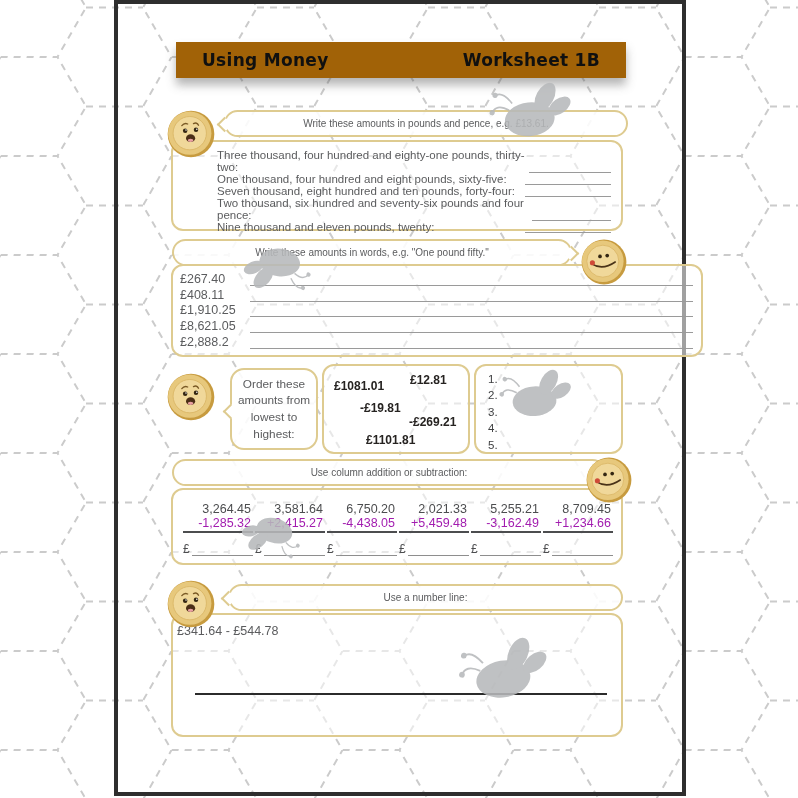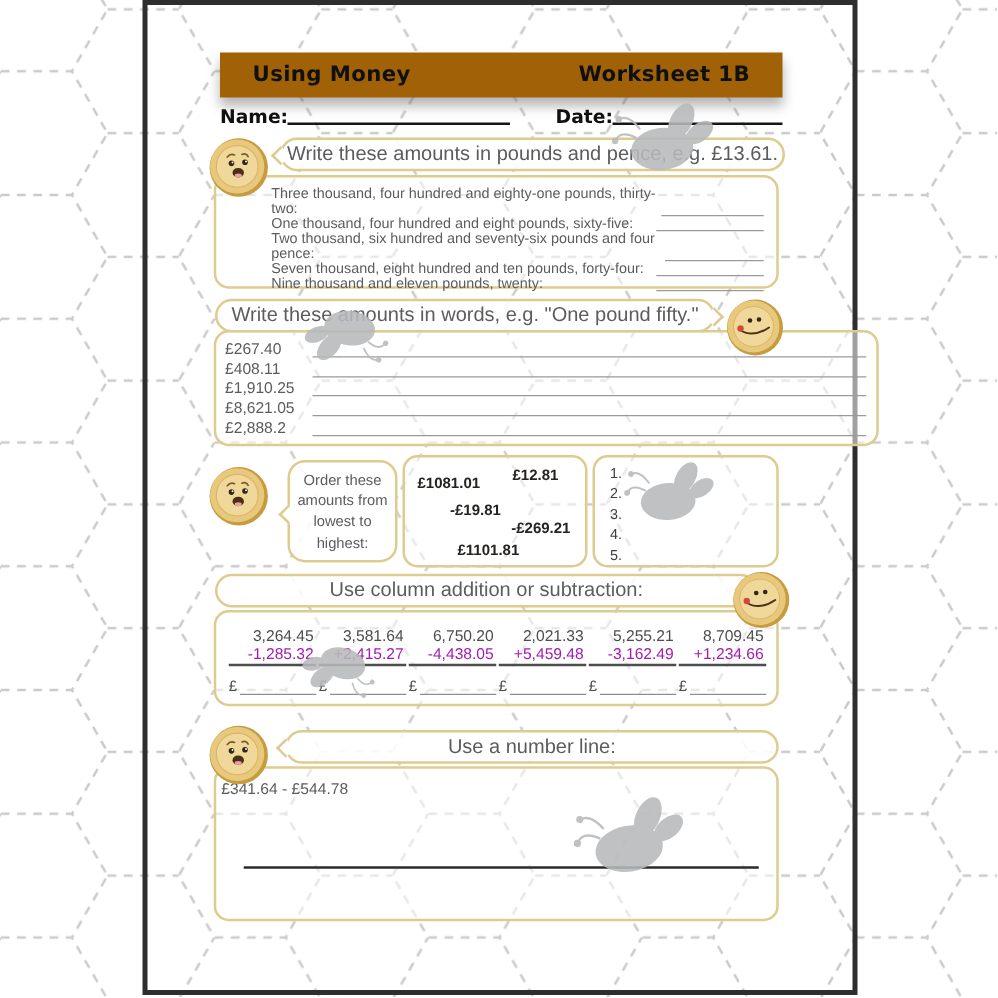--- a/index.html
+++ b/index.html
@@ -24,21 +24,21 @@
 
   
   .name-row { left:176px; top:84px; width:450px; height:20px; z-index:2; display:flex; }
   .nd-label { font-size:15px; }
   .nd-line  { border-bottom:2px solid #161616; height:16px; }
 
   
   .goldbox { border:2px solid #decb90; border-radius:12px; background:rgba(255,255,255,.55); }
   .bubble  { border:2px solid #decb90; border-radius:14px; background:rgba(255,255,255,.88);
              display:flex; align-items:center; justify-content:center;
-             font-size:16px; color:#5b5c5e; }
+             font-size:10px; color:#5b5c5e; }
   .tail { position:absolute; width:11px; height:11px; background:#fff;
           border-left:2px solid #decb90; border-bottom:2px solid #decb90; }
   .tail.left  { left:-7px; top:7px;  transform:rotate(45deg); }
   .tail.right { right:-7px; top:7px; transform:rotate(225deg); }
 
   .body-text { color:#5b5c5e; }
 
   
   .s1-box { left:171px; top:140px; width:452px; height:91px; padding:7px 10px 7px 44px;
             display:flex; flex-direction:column; justify-content:space-around; }
@@ -97,26 +97,20 @@
     <rect width="798" height="798" fill="url(#hex)"></rect>
   </svg>
 
   <div class="page-frame"></div>
 
   <div class="abs header-strip">
     <span class="marker t">Using Money</span>
     <span class="marker t">Worksheet 1B</span>
   </div>
 
-  <div class="abs name-row">
-    <span class="marker nd-label">Name:</span>
-    <span class="nd-line" style="width:178px; margin-right:36px;"></span>
-    <span class="marker nd-label">Date:</span>
-    <span class="nd-line" style="flex:1;"></span>
-  </div>
 
   <svg class="abs coin" style="left:166px; top:109px;" width="50" height="50" viewBox="0 0 60 60">
     <circle cx="30" cy="30" r="28" fill="#c79b3f"></circle>
     <circle cx="28.5" cy="29" r="26" fill="#e7c87c"></circle>
     <circle cx="28.5" cy="29" r="20" fill="#f0d89a" stroke="#d9b564" stroke-width="1"></circle>
     <path d="M19 20 q3 -4 7 -2" stroke="#7a5a26" fill="none" stroke-width="1.6" stroke-linecap="round"></path>
     <path d="M33 17.5 q4 -2 6 2" stroke="#7a5a26" fill="none" stroke-width="1.6" stroke-linecap="round"></path>
     <circle cx="23" cy="26" r="2.7" fill="#332612"></circle>
       <circle cx="36" cy="25" r="2.7" fill="#332612"></circle>
     <circle cx="24" cy="25.2" r=".9" fill="#fff"></circle>
@@ -133,25 +127,25 @@
   <div class="abs goldbox s1-box z2">
     <div class="s1-row">
       <span class="body-text">Three thousand, four hundred and eighty-one pounds, thirty-two:</span>
       <span class="ans-line"></span>
     </div>
     <div class="s1-row">
       <span class="body-text">One thousand, four hundred and eight pounds, sixty-five:</span>
       <span class="ans-line"></span>
     </div>
     <div class="s1-row">
+      <span class="body-text">Seven thousand, eight hundred and ten pounds, forty-four:</span>
+      <span class="ans-line"></span>
+    </div>
+    <div class="s1-row">
       <span class="body-text">Two thousand, six hundred and seventy-six pounds and four pence:</span>
-      <span class="ans-line"></span>
-    </div>
-    <div class="s1-row">
-      <span class="body-text">Seven thousand, eight hundred and ten pounds, forty-four:</span>
       <span class="ans-line"></span>
     </div>
     <div class="s1-row">
       <span class="body-text">Nine thousand and eleven pounds, twenty:</span>
       <span class="ans-line"></span>
     </div>
   </div>
 
   <div class="abs bubble z2" style="left:172px; top:239px; width:400px; height:27px;">
     <div class="tail right"></div>

